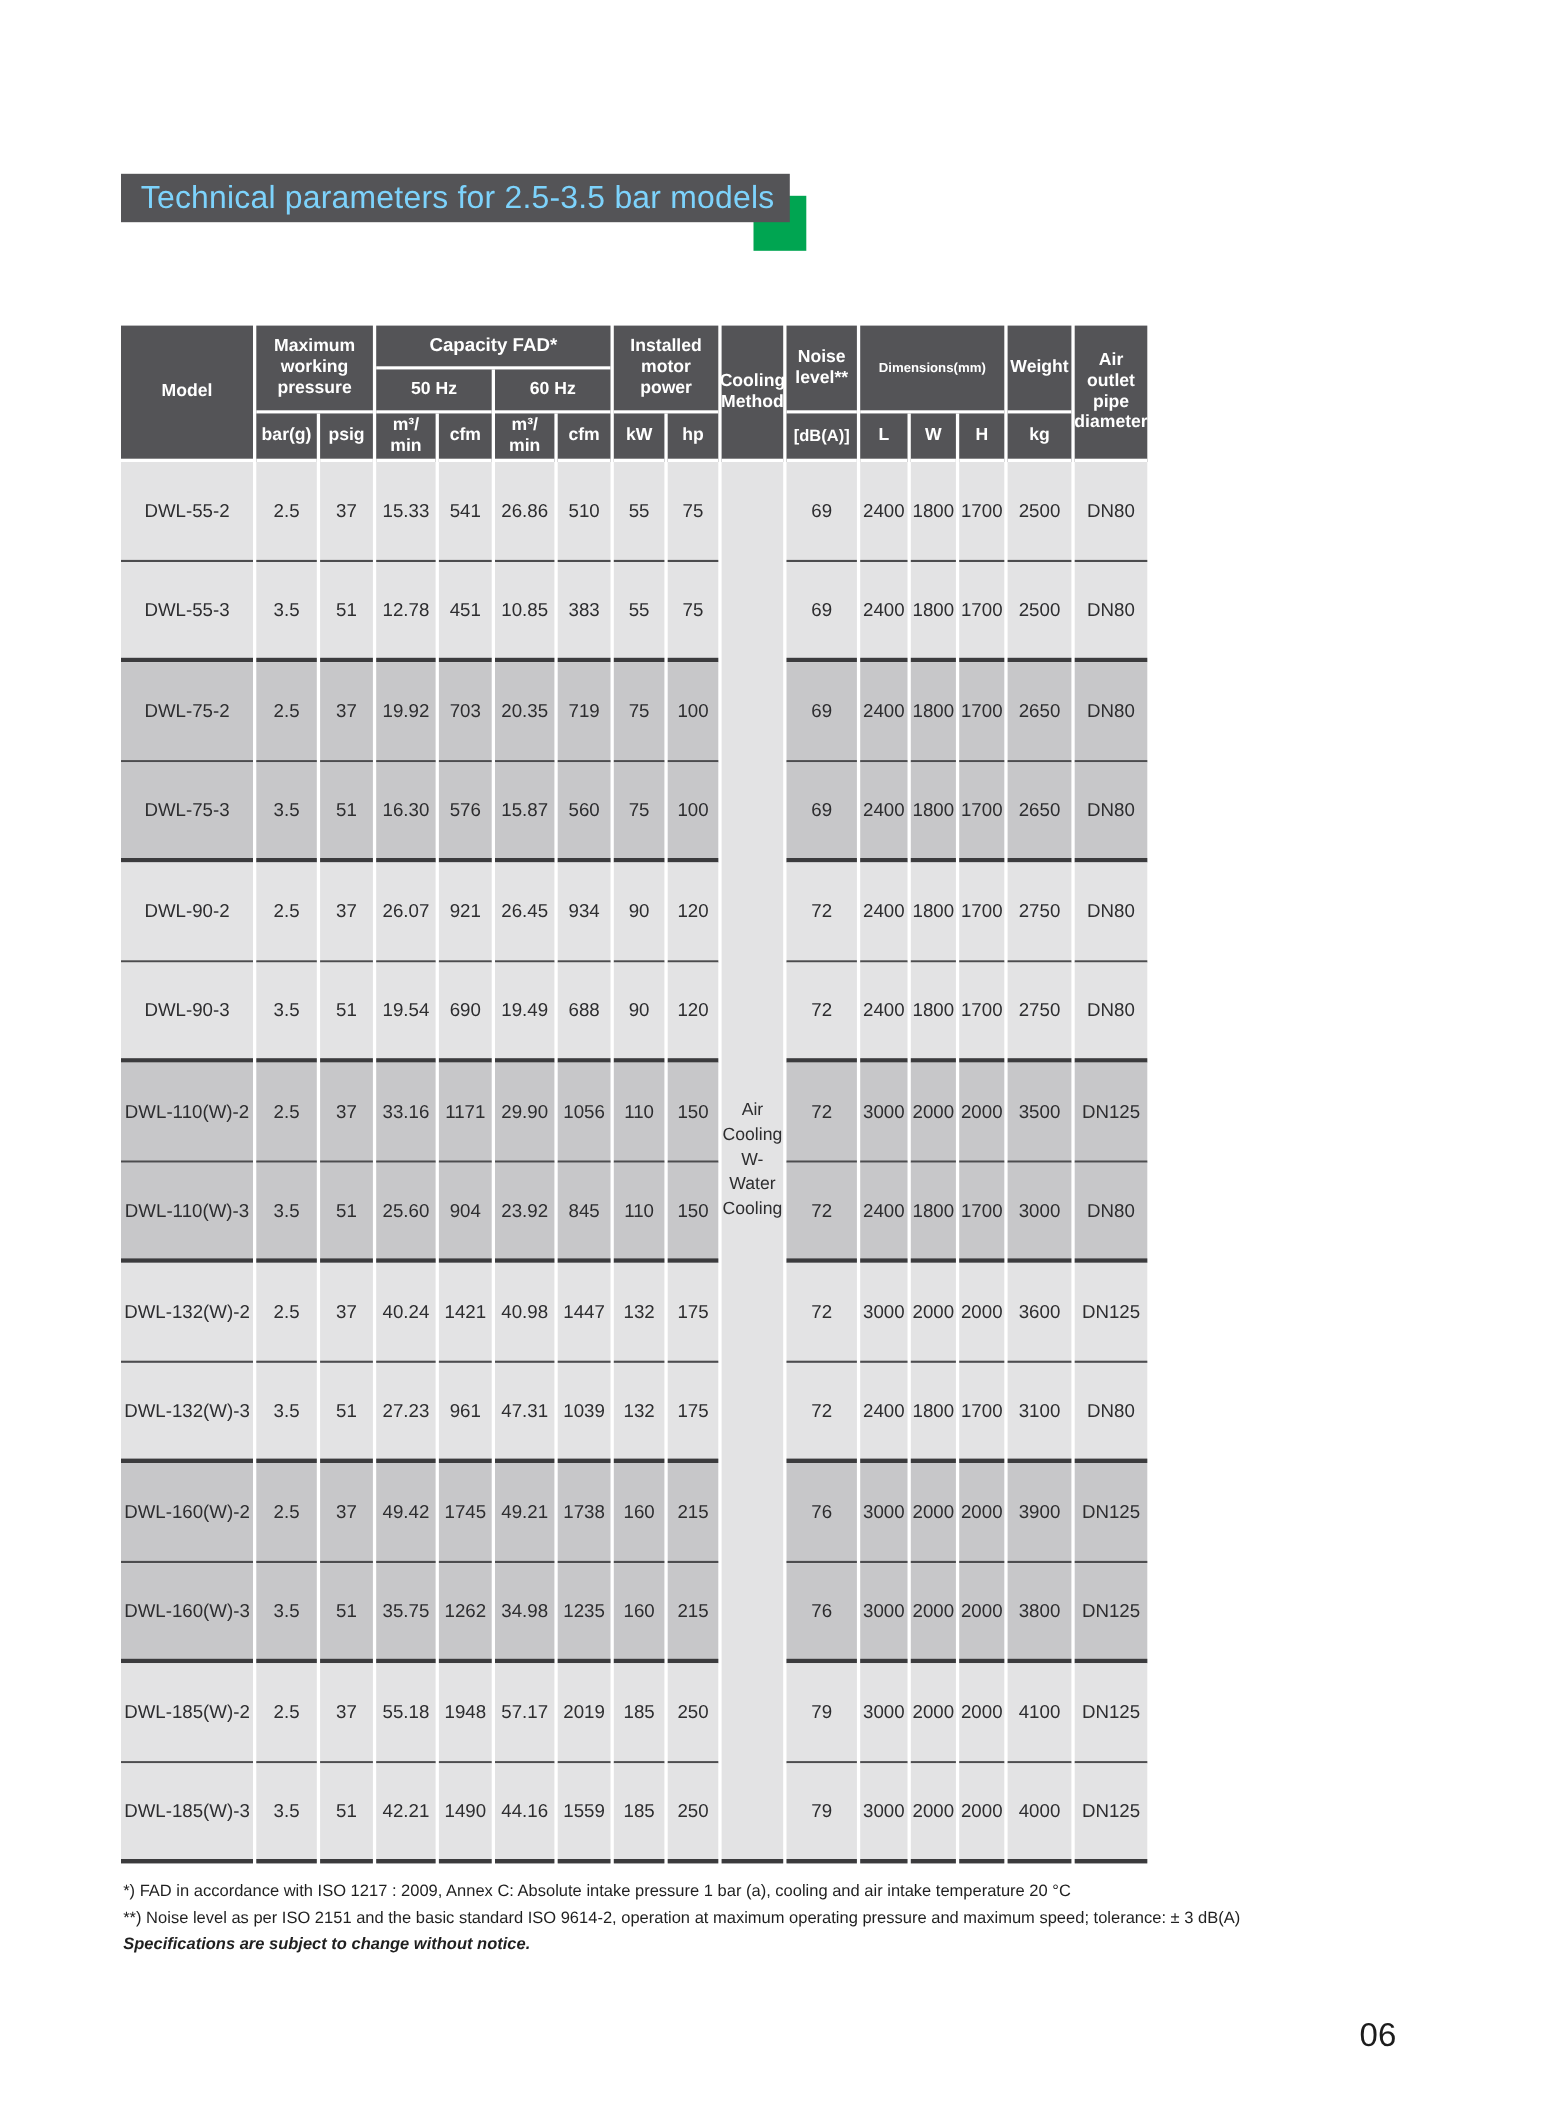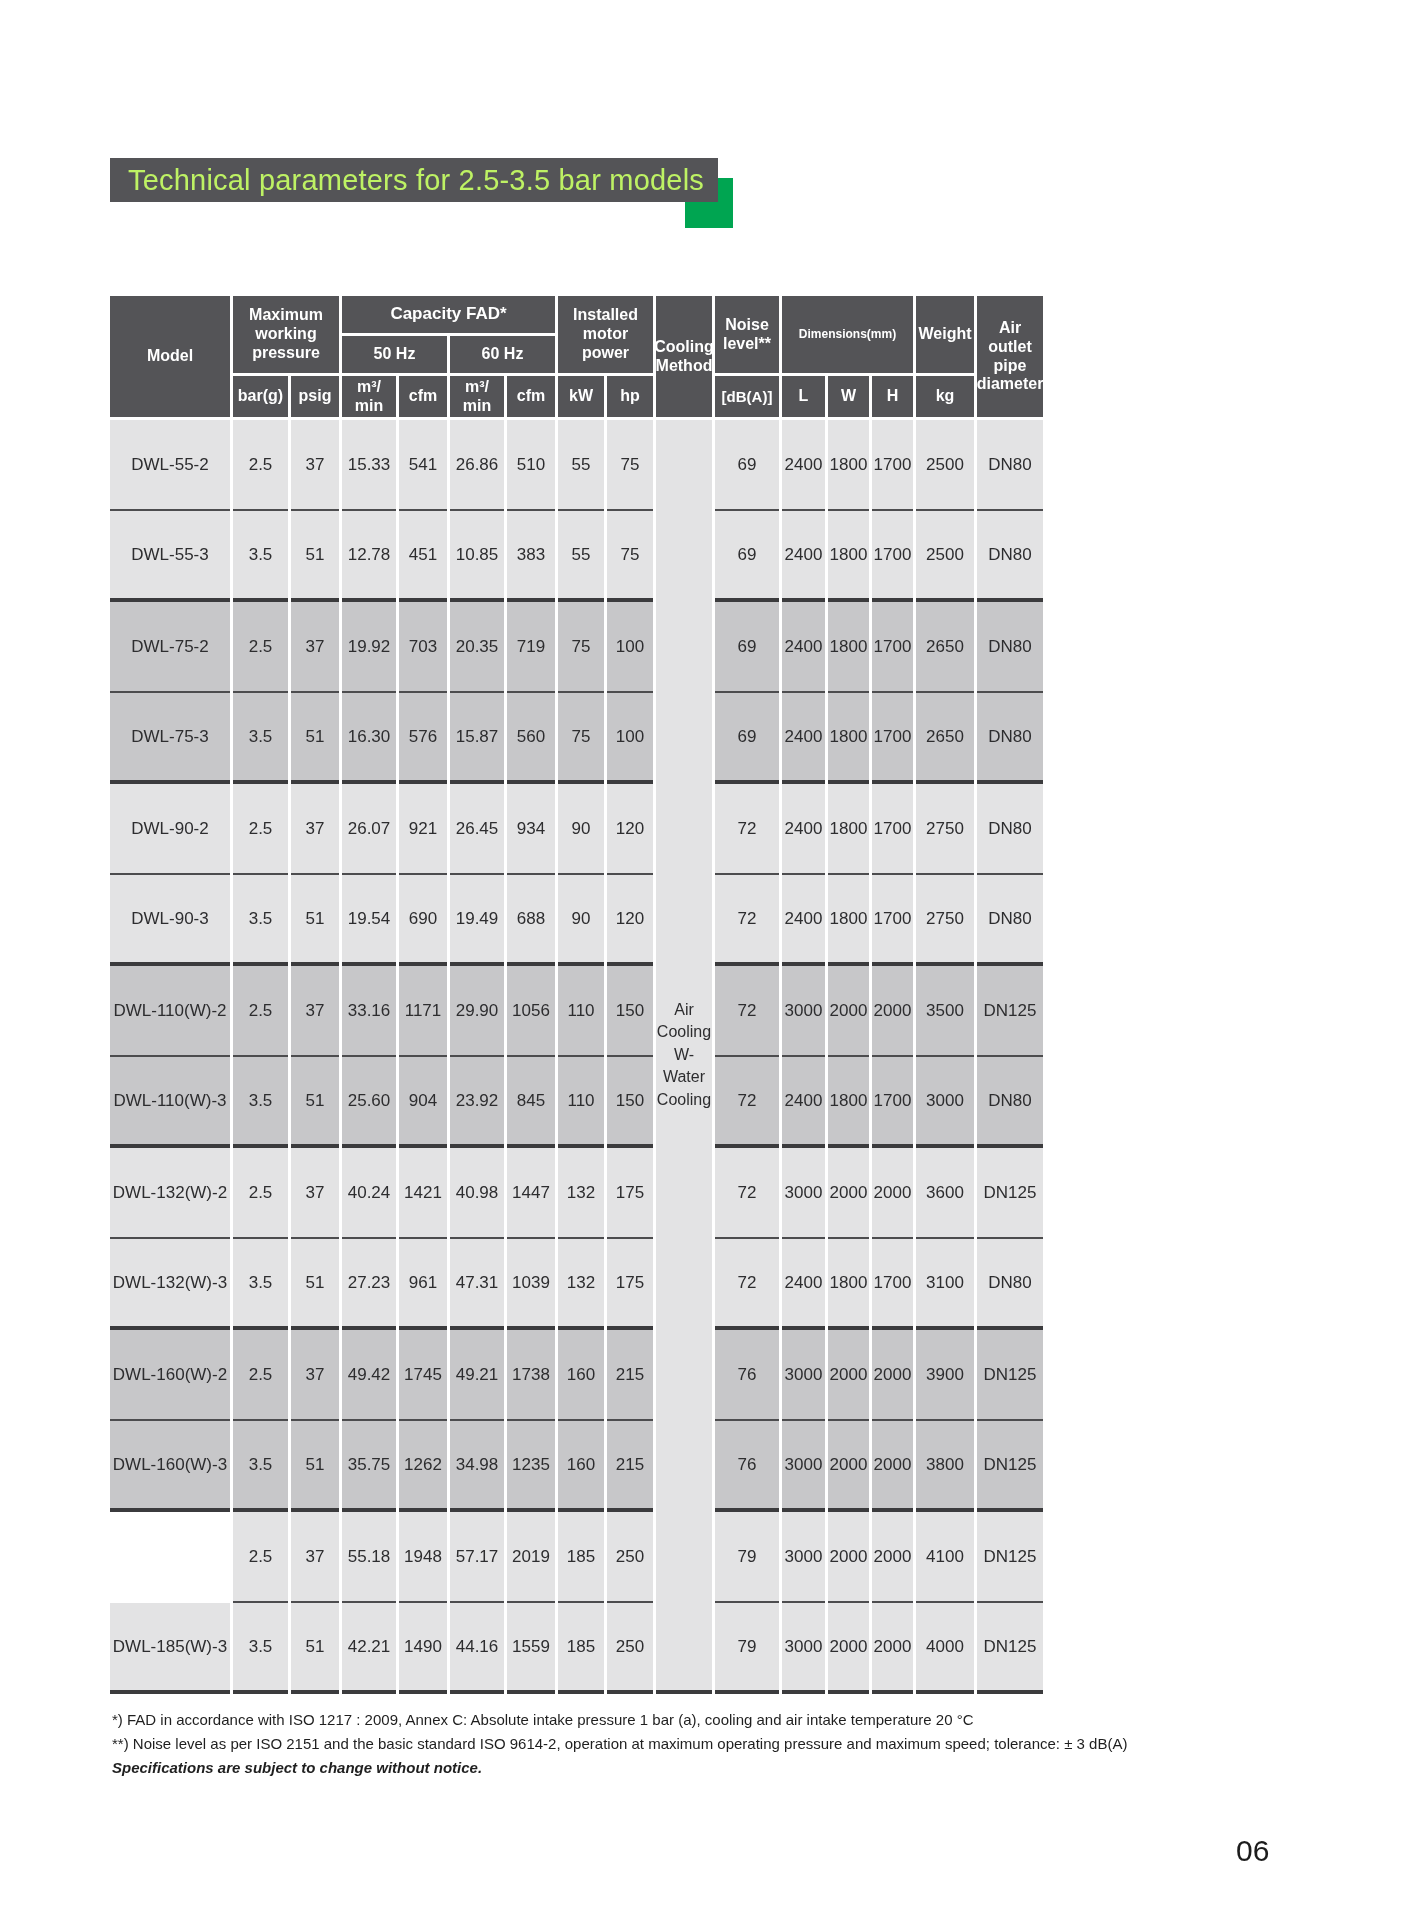--- a/index.html
+++ b/index.html
@@ -7,21 +7,21 @@
     position:relative;width:1414px;height:1920px;background:#ffffff;
     font-family:"Liberation Sans","DejaVu Sans",sans-serif;overflow:hidden;margin:0 auto;
   }
   
   .title-block{position:absolute;left:110px;top:158px;width:660px;height:80px;}
   .title-accent{position:absolute;left:575px;top:20px;width:48px;height:50px;background:#00A551;z-index:1;}
   .title-bar{
     position:absolute;left:0;top:0;width:608px;height:44px;background:#545457;z-index:2;
     display:flex;align-items:center;padding-left:18px;box-sizing:border-box;
   }
-  .title-bar span{color:#bef264;font-size:29px;font-weight:400;letter-spacing:0.2px;white-space:nowrap;}
+  .title-bar span{color:#7dd3fc;font-size:29px;font-weight:400;letter-spacing:0.2px;white-space:nowrap;}
   
   .spec-grid{
     position:absolute;left:110px;top:296px;
     display:grid;
     grid-template-columns:120px 55px 48px 54px 48px 54px 48px 46px 46px 56px 64px 43px 41px 41px 58px 66px;
     grid-template-rows:40px 40px 44px repeat(14,91px);
     column-gap:3px;row-gap:0;
   }
   .hcell{
     background:#545457;color:#fff;font-weight:bold;font-size:16px;line-height:1.18;
@@ -297,20 +297,21 @@
       <div class="bcell dark thick" style="grid-area: 15 / 6;">34.98</div>
       <div class="bcell dark thick" style="grid-area: 15 / 7;">1235</div>
       <div class="bcell dark thick" style="grid-area: 15 / 8;">160</div>
       <div class="bcell dark thick" style="grid-area: 15 / 9;">215</div>
       <div class="bcell dark thick" style="grid-area: 15 / 11;">76</div>
       <div class="bcell dark thick" style="grid-area: 15 / 12;">3000</div>
       <div class="bcell dark thick" style="grid-area: 15 / 13;">2000</div>
       <div class="bcell dark thick" style="grid-area: 15 / 14;">2000</div>
       <div class="bcell dark thick" style="grid-area: 15 / 15;">3800</div>
       <div class="bcell dark thick" style="grid-area: 15 / 16;">DN125</div>
+      <div class="bcell light thin" style="grid-area: 16 / 1;">DWL-185(W)-2</div>
       <div class="bcell light thin" style="grid-area: 16 / 2;">2.5</div>
       <div class="bcell light thin" style="grid-area: 16 / 3;">37</div>
       <div class="bcell light thin" style="grid-area: 16 / 4;">55.18</div>
       <div class="bcell light thin" style="grid-area: 16 / 5;">1948</div>
       <div class="bcell light thin" style="grid-area: 16 / 6;">57.17</div>
       <div class="bcell light thin" style="grid-area: 16 / 7;">2019</div>
       <div class="bcell light thin" style="grid-area: 16 / 8;">185</div>
       <div class="bcell light thin" style="grid-area: 16 / 9;">250</div>
       <div class="bcell light thin" style="grid-area: 16 / 11;">79</div>
       <div class="bcell light thin" style="grid-area: 16 / 12;">3000</div>

